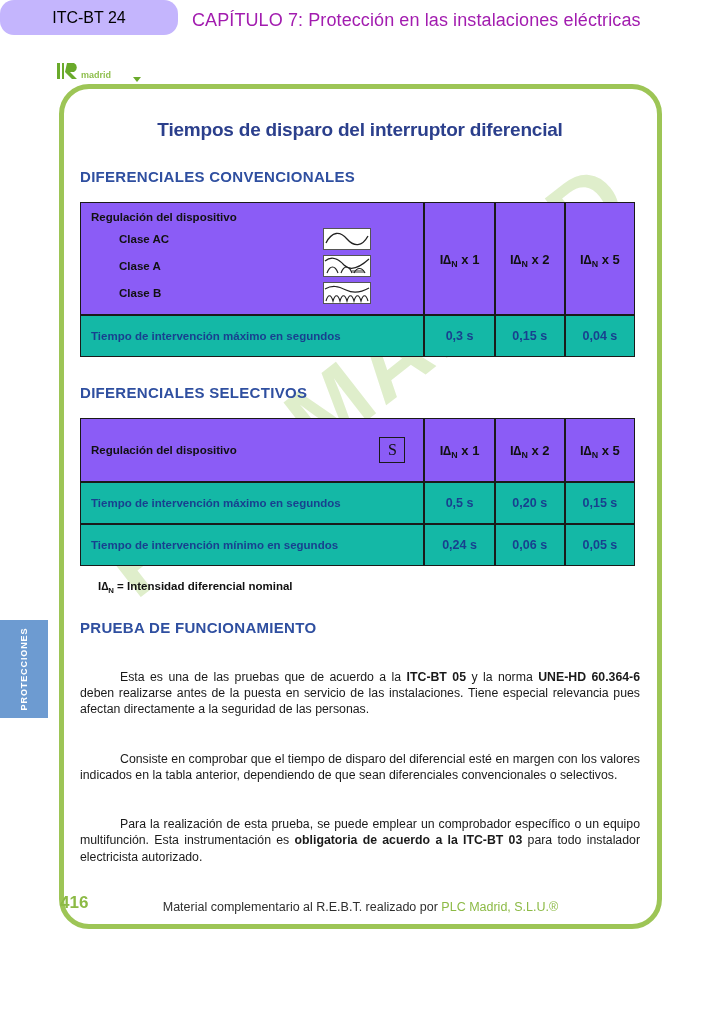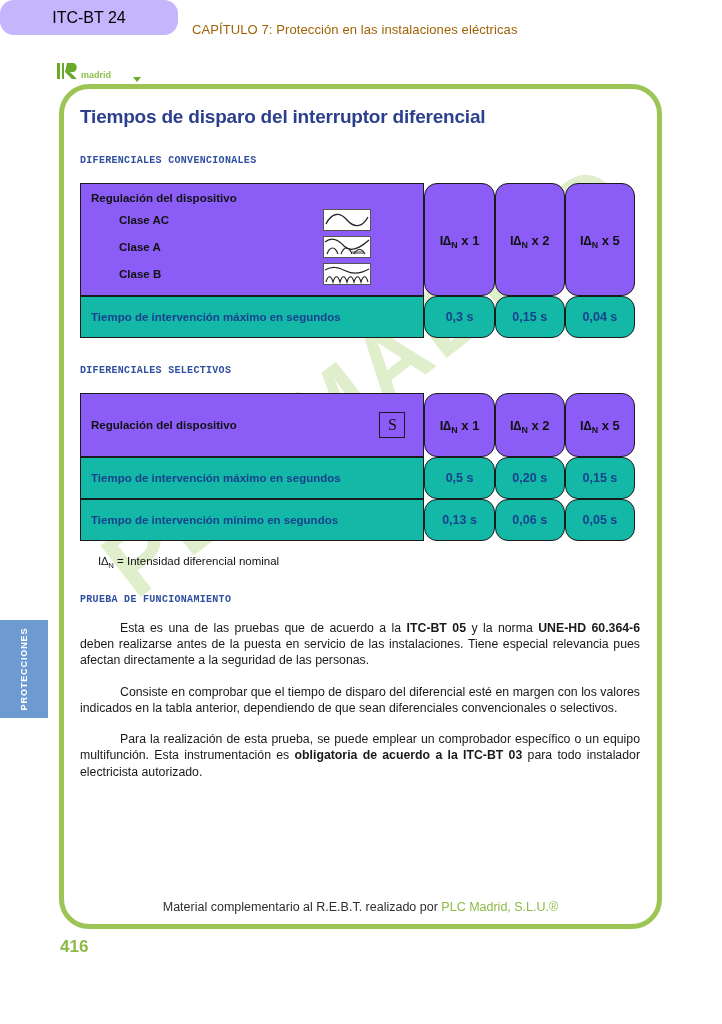--- a/index.html
+++ b/index.html
@@ -19,26 +19,26 @@
     left: 0; top: 0;
     width: 178px; height: 35px;
     background: #c4b5fd;
     display: flex;
     align-items: center;
     justify-content: center;
     border-radius: 14px;
   }
   .header-chapter {
     position: absolute;
-    left: 192px; top: 12px;
+    left: 192px; top: 3px;
     height: 35px;
     display: flex;
     align-items: center;
-    color: #a16207;
-    font-size: 13px;
+    color: #a21caf;
+    font-size: 18px;
     letter-spacing: 0.1px;
   }
 
   
   .logo {
     position: absolute;
     left: 55px; top: 62px;
     width: 86px; height: 24px;
   }
 
@@ -90,53 +90,52 @@
 
   
   .content {
     position: absolute;
     left: 80px; top: 100px;
     width: 560px;
     z-index: 3;
   }
 
   .page-title {
-    text-align: left;
+    text-align: center;
     color: #2b3f8c;
     font-size: 19px;
     font-weight: bold;
-    margin-top: 6px;
+    margin-top: 19px;
     letter-spacing: -0.2px;
   }
 
   .section-head {
     color: #2f4fa0;
-    font-size: 10px;
+    font-size: 15px;
     font-weight: bold;
     letter-spacing: 0.3px;
     margin-top: 27px;
-    font-family: Liberation Mono, monospace;
   }
 
   
   .tbl {
     margin-top: 17px;
     border-collapse: separate;
     border-spacing: 0;
     width: 555px;
     table-layout: fixed;
   }
   .tbl td {
     border: 1.5px solid #1a1a1a;
     vertical-align: middle;
     background: #14b8a6;
   }
   .tbl .hdr { background: #8b5cf6; }
   .col-label { width: 324px; }
-  .col-v { width: 66px; text-align: center; border-radius: 13px; }
+  .col-v { width: 66px; text-align: center; }
 
   .hdr-label {
     color: #111111;
     font-size: 11.5px;
     font-weight: bold;
     padding: 8px 0 0 10px;
   }
   .hdr-val {
     color: #111111;
     font-size: 13px;
@@ -197,28 +196,28 @@
   .hdr-flex .t {
     font-size: 11.5px;
     font-weight: bold;
     color: #111111;
   }
 
   .footnote {
     margin-top: 14px;
     padding-left: 18px;
     font-size: 11.5px;
-    font-weight: normal;
+    font-weight: bold;
     color: #111111;
   }
 
   sub { font-size: 0.68em; vertical-align: baseline; position: relative; top: 3px; }
 
   .para {
-    margin-top: 15px;
+    margin-top: 33px;
     font-size: 12.3px;
     color: #1a1a1a;
     text-align: justify;
     line-height: 1.32;
     text-indent: 40px;
   }
   .para b { font-weight: bold; }
 
   .footer-note {
     position: absolute;
@@ -226,21 +225,21 @@
     width: 603px;
     text-align: center;
     font-size: 12.5px;
     color: #2e2e2e;
     z-index: 3;
   }
   .footer-note .brand { color: #8cba45; margin-top: 16px; }
 
   .page-num {
     position: absolute;
-    left: 60px; top: 937px;
+    left: 60px; top: 893px;
     color: #8cba45;
     font-size: 17px;
     font-weight: bold;
     z-index: 3;
   }
 </style>
 </head>
 <body>
 
 <div class="header-bar">
@@ -359,21 +358,21 @@
         <div class="row-label">Tiempo de intervención máximo en segundos</div>
       </td>
       <td class="col-v row-val">0,5 s</td>
       <td class="col-v row-val">0,20 s</td>
       <td class="col-v row-val">0,15 s</td>
     </tr>
     <tr>
       <td class="col-label">
         <div class="row-label">Tiempo de intervención mínimo en segundos</div>
       </td>
-      <td class="col-v row-val">0,13 s</td>
+      <td class="col-v row-val">0,24 s</td>
       <td class="col-v row-val">0,06 s</td>
       <td class="col-v row-val">0,05 s</td>
     </tr>
   </tbody>
     </table>
 
   <div class="footnote"><span>I</span><span>∆</span><sub>N</sub><span> = Intensidad diferencial nominal</span></div>
 
   <div class="section-head">PRUEBA DE FUNCIONAMIENTO</div>
 

